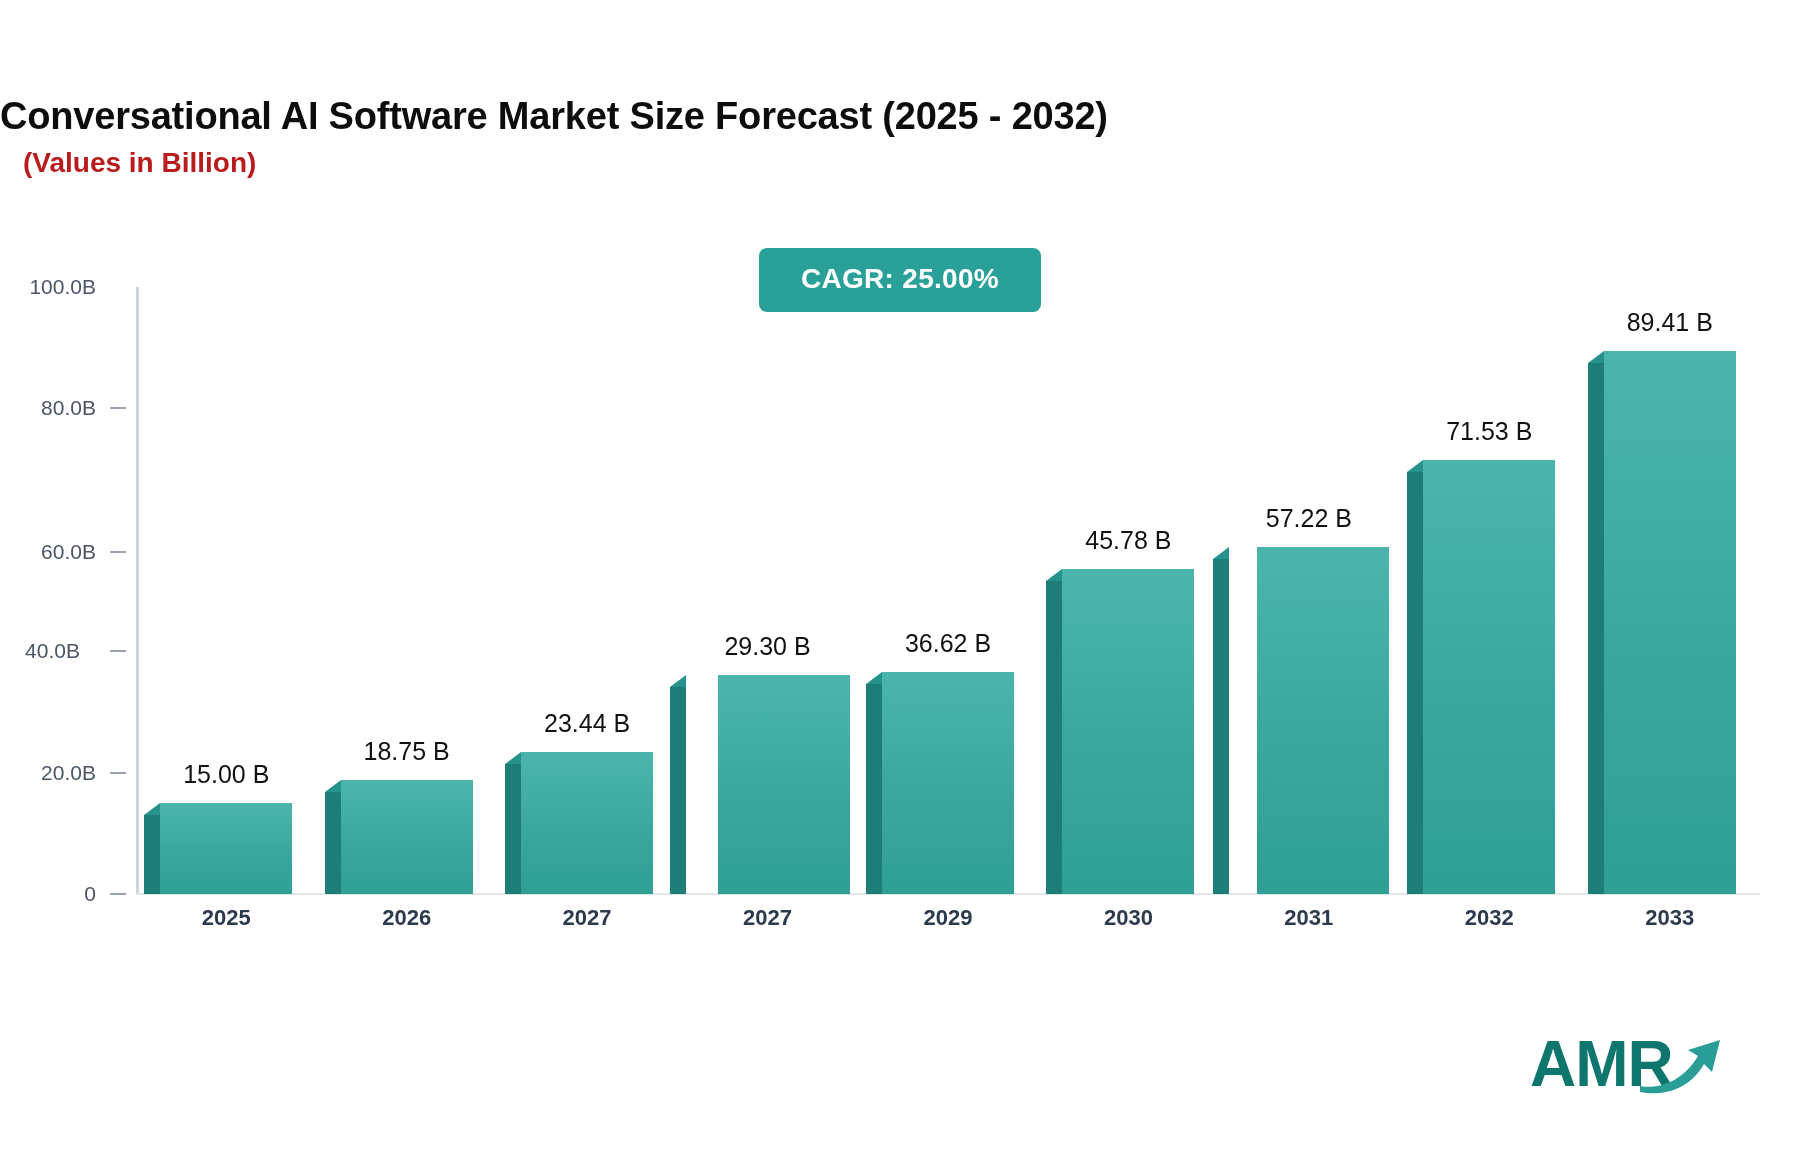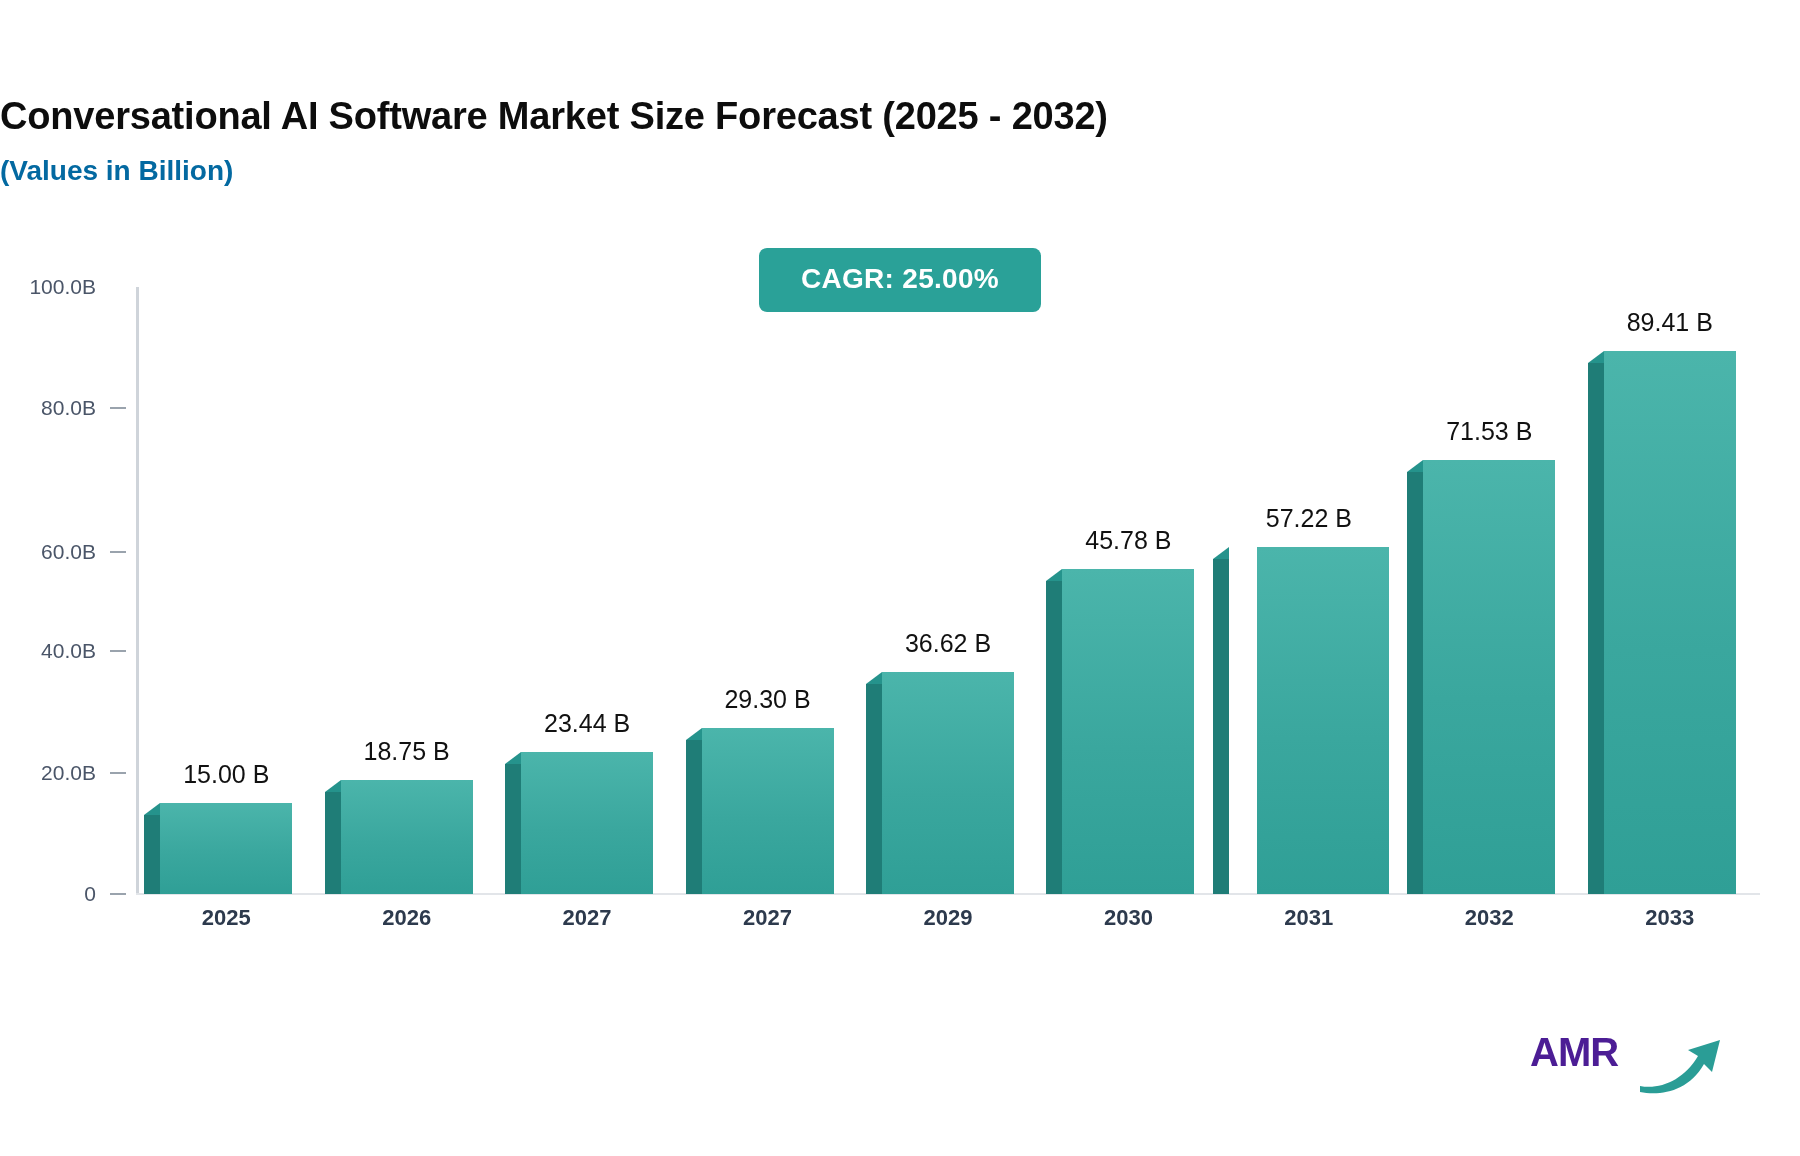--- a/index.html
+++ b/index.html
@@ -35,23 +35,24 @@
     font-size: 38px;
     font-weight: bold;
     color: #0d0d0d;
     letter-spacing: -0.2px;
     line-height: 1.1;
     margin: 0;
   }
   .chart-subtitle {
     font-size: 28px;
     font-weight: bold;
-    color: #0369a1;
-    margin-top: 18px;
+    color: #b91c1c;
+    margin-top: 10px;
     line-height: 1.1;
+    padding-left: 23px;
   }
 
   .cagr-badge-wrap {
     position: absolute;
     left: 0;
     top: 248px;
     width: 1800px;
     text-align: center;
   }
   .cagr-badge {
@@ -201,23 +202,23 @@
     position: absolute;
     left: 1530px;
     top: 1028px;
     width: 190px;
     height: 72px;
   }
   .logo-text {
     position: absolute;
     left: 0;
     top: 4px;
-    font-size: 40px;
-    font-weight: bold;
-    color: #4c1d95;
+    font-size: 64px;
+    font-weight: bold;
+    color: #0f766e;
     letter-spacing: -1px;
     line-height: 1;
   }
   .logo-arrow {
     position: absolute;
     left: 108px;
     top: 6px;
   }
 </style>
 </head>
@@ -239,21 +240,21 @@
     <div class="x-axis-line"></div>
     <div class="y-axis-labels">
         <div class="y-tick" style="top: 883px;">
           <span class="lbl">0</span>
           <span class="dash"></span>
         </div>
         <div class="y-tick" style="top: 761.6px;">
           <span class="lbl">20.0B</span>
           <span class="dash"></span>
         </div>
-        <div class="y-tick" style="top: 640.2px;">
+        <div class="y-tick" style="top: 640.2px; gap: 16px;">
           <span class="lbl">40.0B</span>
           <span class="dash"></span>
         </div>
         <div class="y-tick" style="top: 541px;">
           <span class="lbl">60.0B</span>
           <span class="dash"></span>
         </div>
         <div class="y-tick" style="top: 397.4px;">
           <span class="lbl">80.0B</span>
           <span class="dash"></span>
@@ -282,21 +283,21 @@
         </div>
         <div class="bar-slot">
           <div class="bar-3d" style="height: 142.281px;">
             <div class="bar-side-top"></div>
             <div class="bar-side"></div>
             <div class="bar-front"></div>
             <div class="bar-value">23.44 B</div>
           </div>
         </div>
         <div class="bar-slot">
-          <div class="bar-3d" style="height: 166px;">
+          <div class="bar-3d" style="height: 219px; padding-left: 32px;">
             <div class="bar-side-top"></div>
             <div class="bar-side"></div>
             <div class="bar-front"></div>
             <div class="bar-value">29.30 B</div>
           </div>
         </div>
         <div class="bar-slot">
           <div class="bar-3d" style="height: 222.283px;">
             <div class="bar-side-top"></div>
             <div class="bar-side"></div>

